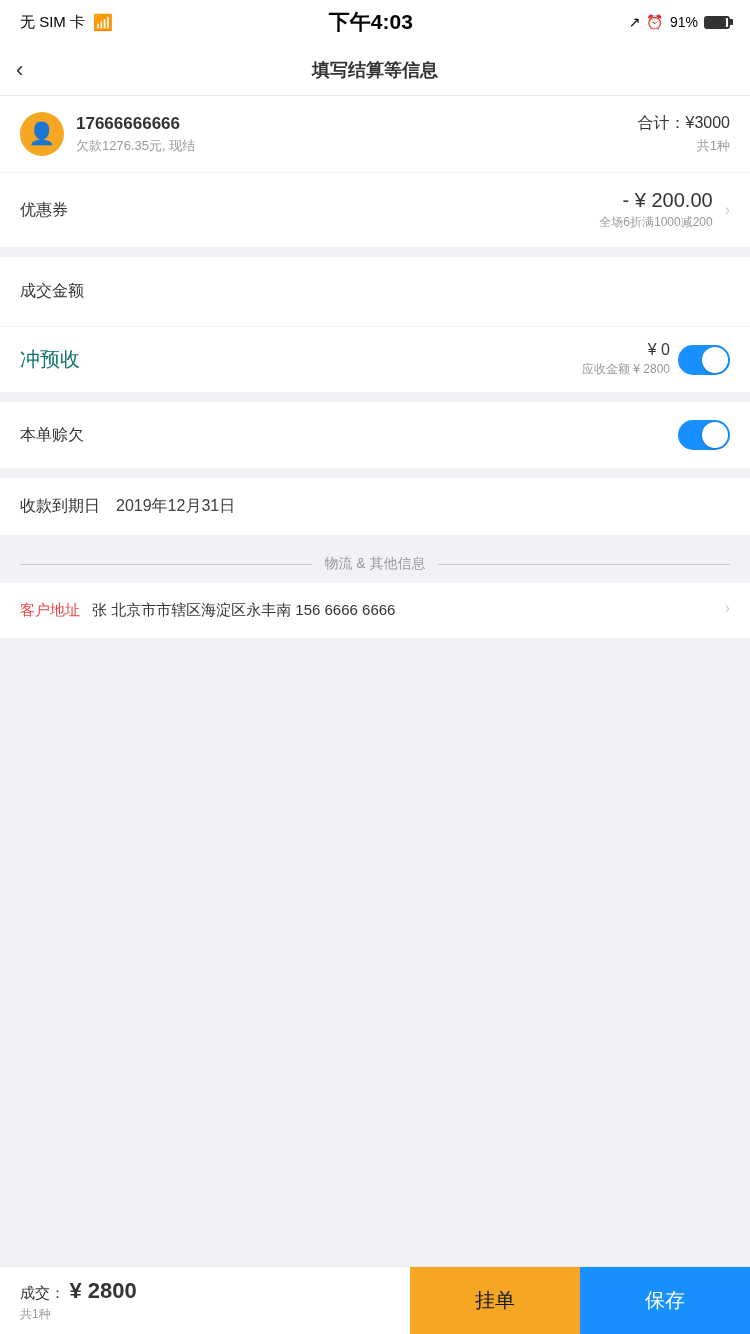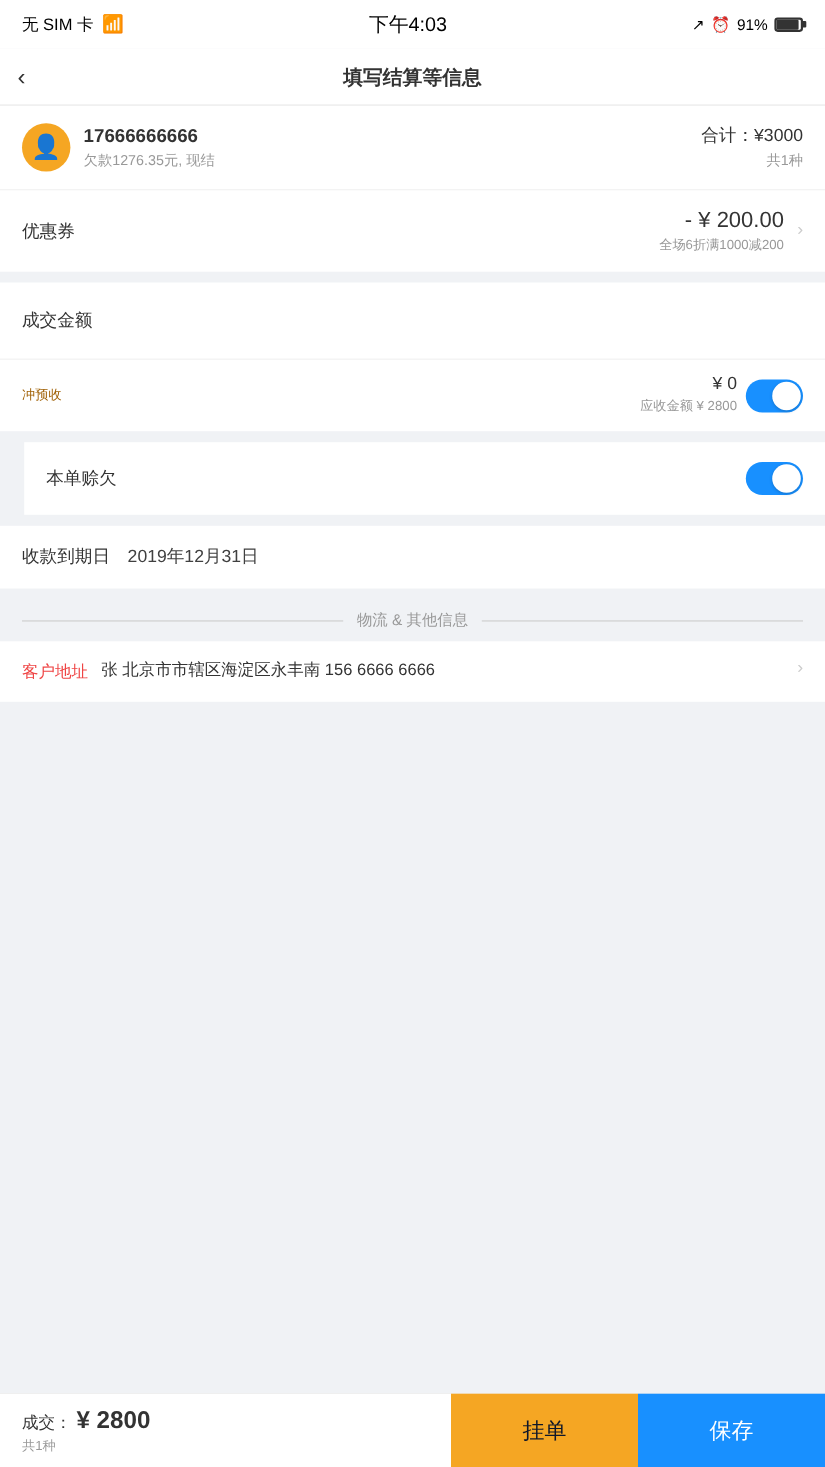--- a/index.html
+++ b/index.html
@@ -18,21 +18,21 @@
       height: 44px;
       background: #fff;
       display: flex;
       align-items: center;
       justify-content: space-between;
       padding: 0 20px;
       font-size: 15px;
       font-weight: 500;
     }
     .status-left { display: flex; align-items: flex-end; gap: 8px; }
-    .status-center { font-size: 18px; font-weight: 400; }
+    .status-center { font-size: 21px; font-weight: 700; }
     .status-right { display: flex; align-items: center; gap: 6px; font-size: 14px; }
     .wifi-icon { font-size: 16px; }
     .battery-bar {
       display: inline-flex; align-items: center;
       width: 26px; height: 13px;
       border: 2px solid #333; border-radius: 3px; position: relative;
     }
     .battery-bar::after {
       content: '';
       position: absolute; right: -5px; top: 50%; transform: translateY(-50%);
@@ -133,32 +133,31 @@
       background: #fff;
       position: absolute; top: 2px; right: 2px;
       box-shadow: 0 1px 3px rgba(0,0,0,0.2);
     }
 
     .chong-row {
       display: flex; align-items: center; justify-content: space-between;
       padding: 14px 20px;
       border-top: 1px solid #f0f0f0;
     }
-    .chong-label { font-size: 12px; color: #a16207; }
+    .chong-label { font-size: 20px; color: #0f766e; }
     .chong-right { display: flex; flex-direction: column; align-items: flex-end; gap: 2px; }
     .chong-amount { font-size: 16px; color: #333; }
     .chong-sub { font-size: 12px; color: #999; }
 
     
     .sheqian-row {
       background: #fff;
       display: flex; align-items: center; justify-content: space-between;
       padding: 18px 20px;
       margin-bottom: 10px;
-      margin-left: 22px;
     }
 
     
     .date-row {
       background: #fff;
       display: flex; align-items: center;
       padding: 18px 20px;
       gap: 16px;
       margin-bottom: 10px;
     }

